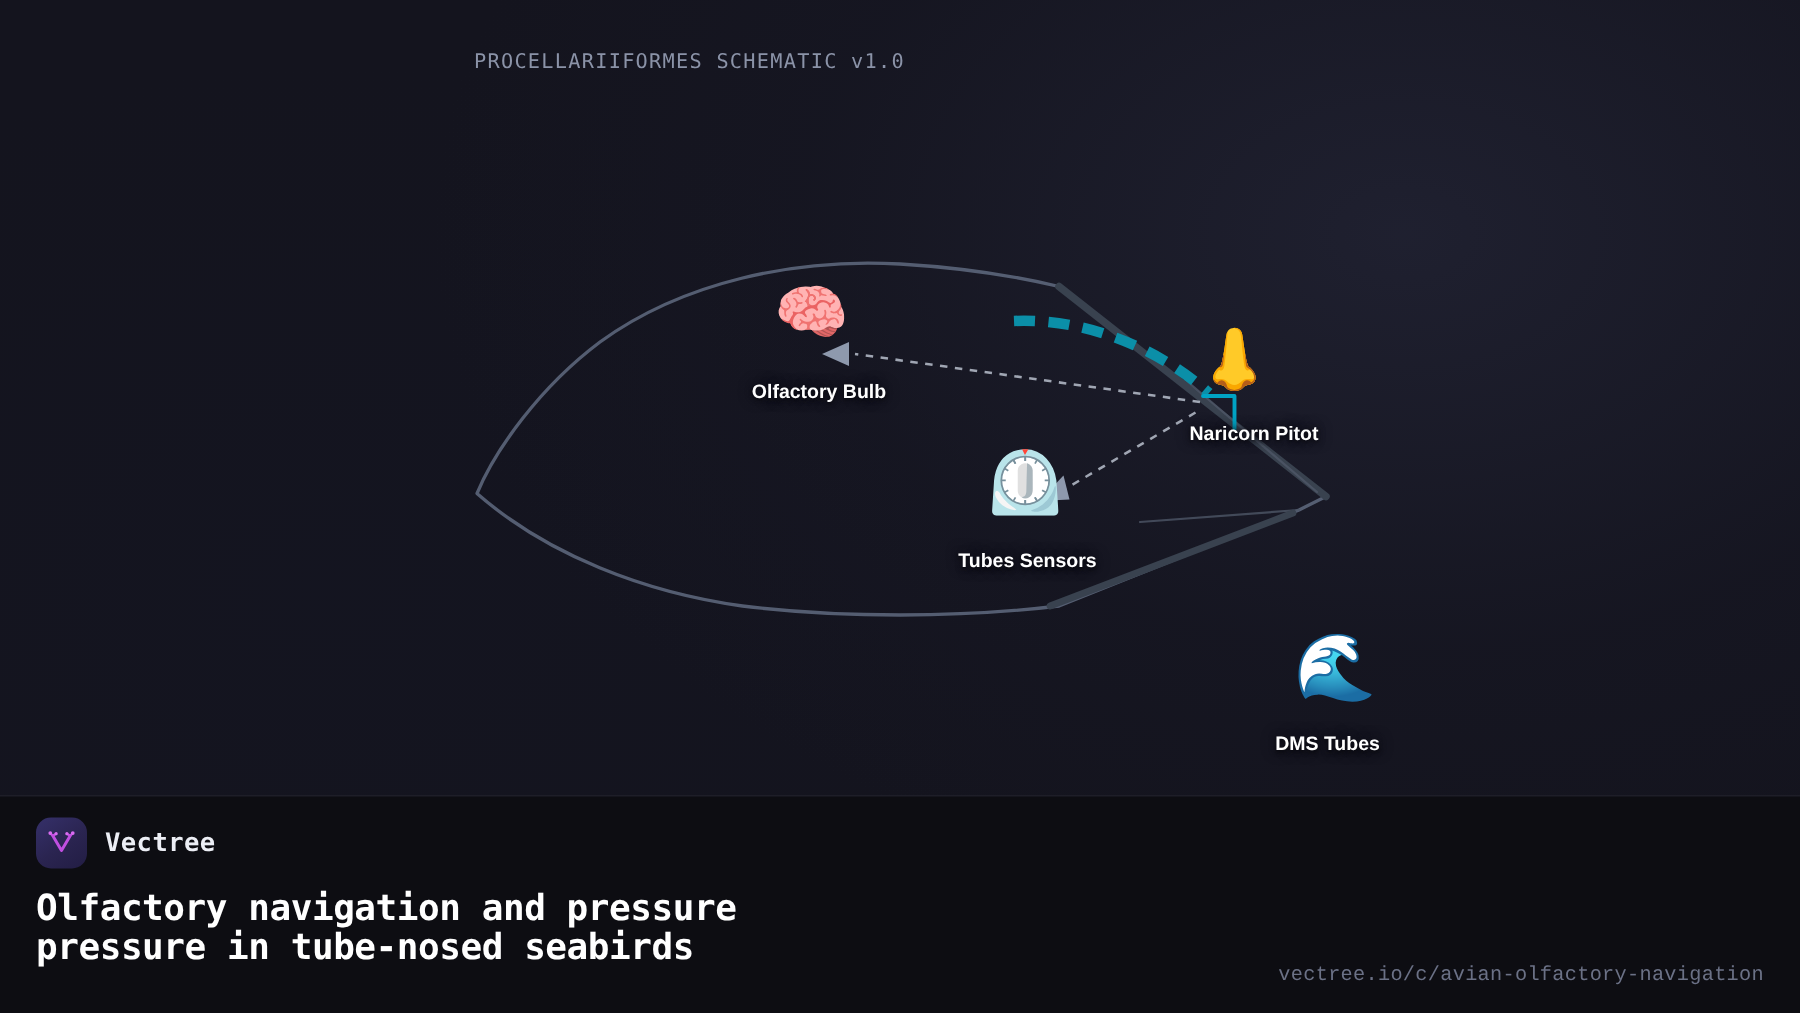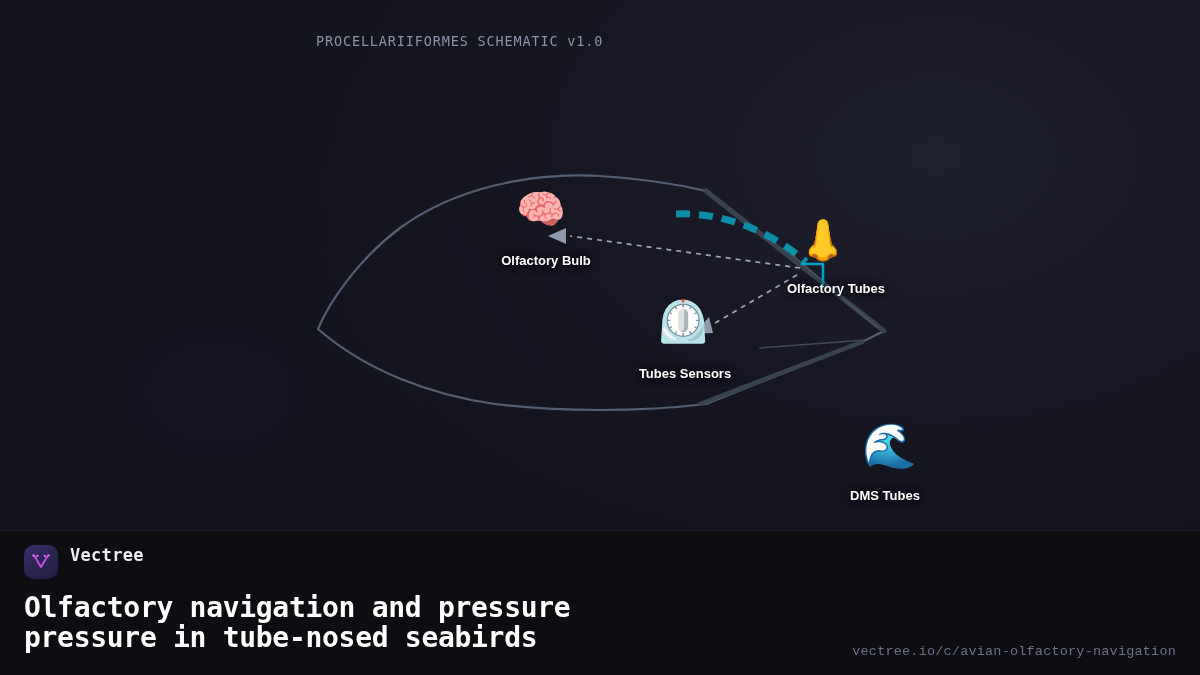--- a/index.html
+++ b/index.html
@@ -66,20 +66,21 @@
     position:absolute;
     left:0; top:530px;
     width:1200px; height:145px;
     background:#0d0d12;
     border-top:1px solid #1e1e28;
   }
   #brand-row {
     position:absolute;
     left:24px; top:14px;
     display:flex;
+    align-items:center;
     gap:12px;
   }
   #brand-logo {
     width:34px; height:34px;
     border-radius:10px;
     background:linear-gradient(145deg,#35306a 0%,#2a2450 55%,#221d44 100%);
     display:flex; align-items:center; justify-content:center;
     flex:0 0 auto;
   }
   #brand-name {
@@ -87,21 +88,21 @@
     font-size:17px;
     font-weight:bold;
     color:#eceef5;
     letter-spacing:0.3px;
   }
   #headline {
     position:absolute;
     left:24px; top:62px;
     width:760px;
     font-family:"DejaVu Sans Mono","Liberation Mono",monospace;
-    font-size:28px;
+    font-size:24px;
     font-weight:bold;
     line-height:1.08;
     color:#ffffff;
     letter-spacing:-0.3px;
   }
   #footer-url {
     position:absolute;
     right:24px; top:120px;
     transform:translateY(-50%);
     font-family:Liberation Mono, monospace;
@@ -151,21 +152,21 @@
       <path d="M 802,264 L 823,264 L 823,286" fill="none" stroke="#00a3c4" stroke-width="2.6" stroke-linecap="round" stroke-linejoin="round"></path>
     </svg>
 
     <div class="node">
       <div class="node-emoji" style="left:541px; top:209px; font-size:40px;">🧠</div>
       <div class="node-label" style="left:546px; top:253px;">Olfactory Bulb</div>
     </div>
 
     <div class="node">
       <div class="node-emoji" style="left:823px; top:240px; font-size:40px;">👃</div>
-      <div class="node-label" style="left:836px; top:281px;">Olfactory Tubes</div>
+      <div class="node-label" style="left:836px; top:281px;">Naricorn Pitot</div>
     </div>
 
     <div class="node">
       <div class="node-emoji" style="left:684px; top:322px; font-size:42px;">⏲️</div>
       <div class="node-label" style="left:685px; top:366px;">Tubes Sensors</div>
     </div>
 
     <div class="node">
       <div class="node-emoji" style="left:890px; top:446px; font-size:44px;">🌊</div>
       <div class="node-label" style="left:885px; top:488px;">DMS Tubes</div>

